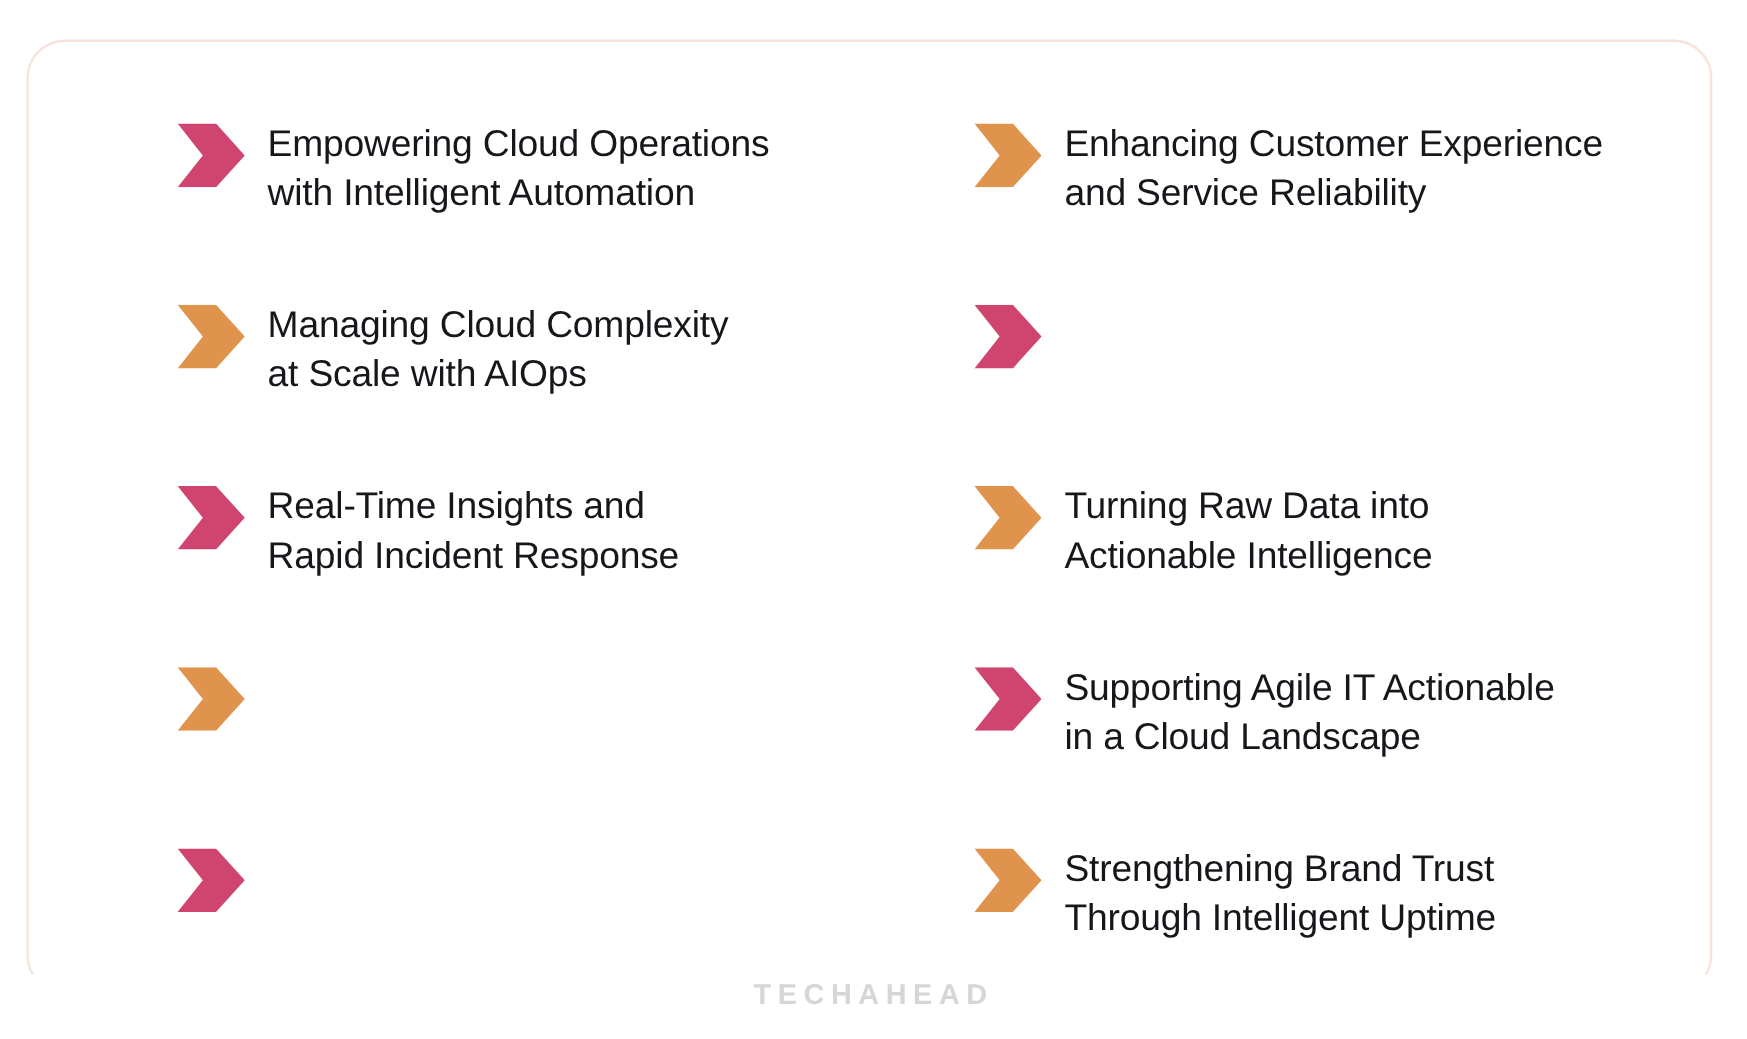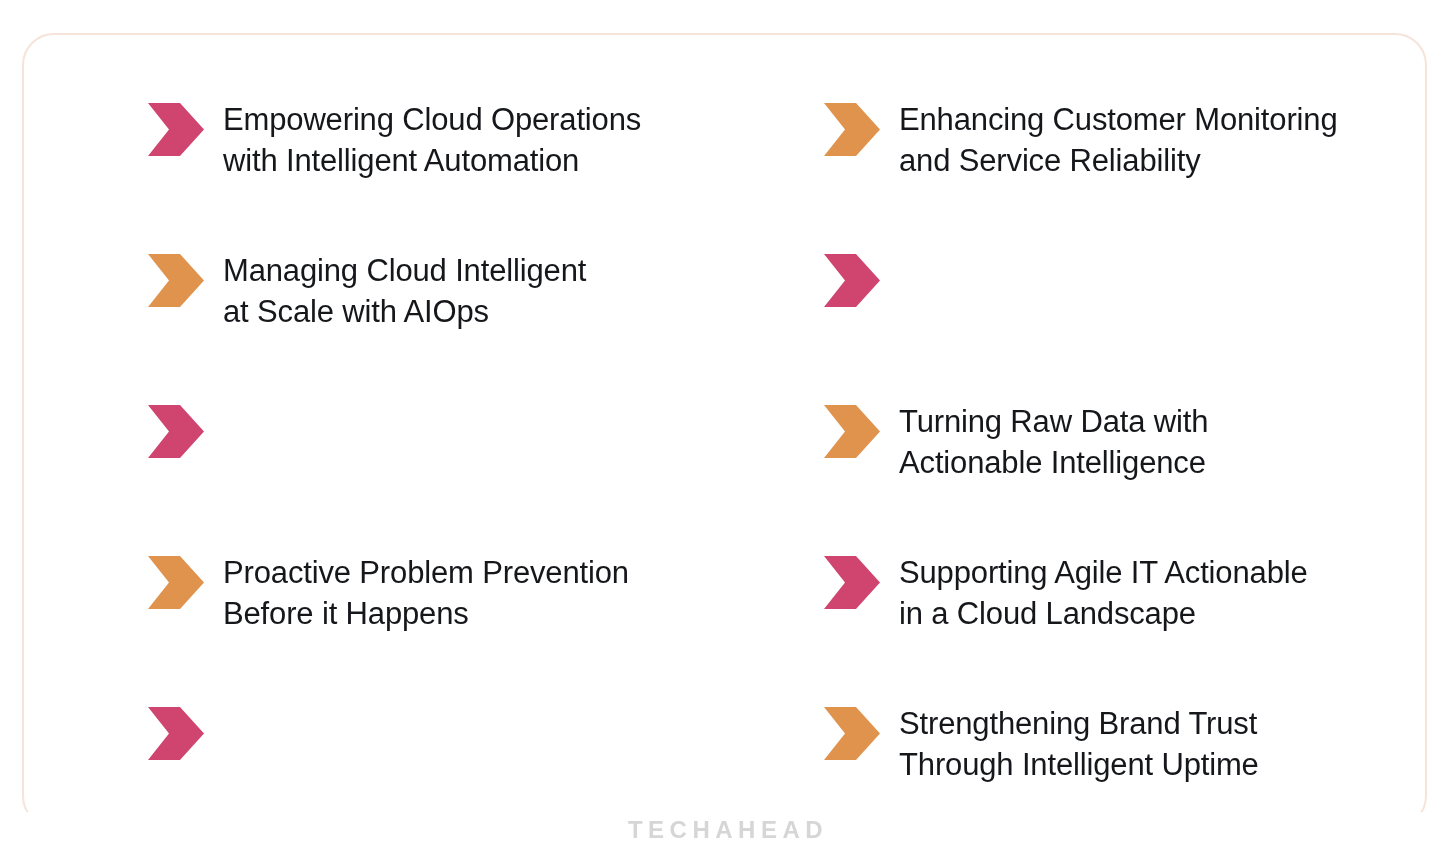--- a/index.html
+++ b/index.html
@@ -37,21 +37,21 @@
   
   #items-grid {
     position: absolute;
     left: 0;
     top: 0;
     width: 1456px;
     height: 866px;
     display: grid;
     grid-template-columns: 660px 660px;
     grid-template-rows: repeat(5, 151px);
-    column-gap: 16px;
+    column-gap: 4px;
     padding-left: 148px;
     padding-top: 100px;
     box-sizing: border-box;
     pointer-events: none;
   }
 
   .feature-item {
     display: flex;
     align-items: flex-start;
     pointer-events: auto;
@@ -117,63 +117,63 @@
         </span>
         <div class="feature-text">Empowering Cloud Operations
 with Intelligent Automation</div>
       </div>
       <div class="feature-item">
         <span class="chev-wrap">
           <svg viewBox="0 0 56 53">
             <path d="M0 0 H32 L56 26.5 L32 53 H0 L21 26.5 Z" fill="#e0934c"></path>
           </svg>
         </span>
-        <div class="feature-text">Enhancing Customer Monitoring
+        <div class="feature-text">Enhancing Customer Experience
 and Service Reliability</div>
       </div>
       <div class="feature-item">
         <span class="chev-wrap">
           <svg viewBox="0 0 56 53">
             <path d="M0 0 H32 L56 26.5 L32 53 H0 L21 26.5 Z" fill="#e0934c"></path>
           </svg>
         </span>
-        <div class="feature-text">Managing Cloud Intelligent
+        <div class="feature-text">Managing Cloud Complexity
 at Scale with AIOps</div>
       </div>
       <div class="feature-item">
         <span class="chev-wrap">
           <svg viewBox="0 0 56 53">
             <path d="M0 0 H32 L56 26.5 L32 53 H0 L21 26.5 Z" fill="#cf4570"></path>
           </svg>
         </span>
       </div>
       <div class="feature-item">
         <span class="chev-wrap">
           <svg viewBox="0 0 56 53">
             <path d="M0 0 H32 L56 26.5 L32 53 H0 L21 26.5 Z" fill="#cf4570"></path>
           </svg>
         </span>
-      </div>
-      <div class="feature-item">
-        <span class="chev-wrap">
-          <svg viewBox="0 0 56 53">
-            <path d="M0 0 H32 L56 26.5 L32 53 H0 L21 26.5 Z" fill="#e0934c"></path>
-          </svg>
-        </span>
-        <div class="feature-text">Turning Raw Data with
+        <div class="feature-text">Real-Time Insights and
+Rapid Incident Response</div>
+      </div>
+      <div class="feature-item">
+        <span class="chev-wrap">
+          <svg viewBox="0 0 56 53">
+            <path d="M0 0 H32 L56 26.5 L32 53 H0 L21 26.5 Z" fill="#e0934c"></path>
+          </svg>
+        </span>
+        <div class="feature-text">Turning Raw Data into
 Actionable Intelligence</div>
       </div>
       <div class="feature-item">
         <span class="chev-wrap">
           <svg viewBox="0 0 56 53">
             <path d="M0 0 H32 L56 26.5 L32 53 H0 L21 26.5 Z" fill="#e0934c"></path>
           </svg>
         </span>
-        <div class="feature-text">Proactive Problem Prevention
-Before it Happens</div>
       </div>
       <div class="feature-item">
         <span class="chev-wrap">
           <svg viewBox="0 0 56 53">
             <path d="M0 0 H32 L56 26.5 L32 53 H0 L21 26.5 Z" fill="#cf4570"></path>
           </svg>
         </span>
         <div class="feature-text">Supporting Agile IT Actionable
 in a Cloud Landscape</div>
       </div>

